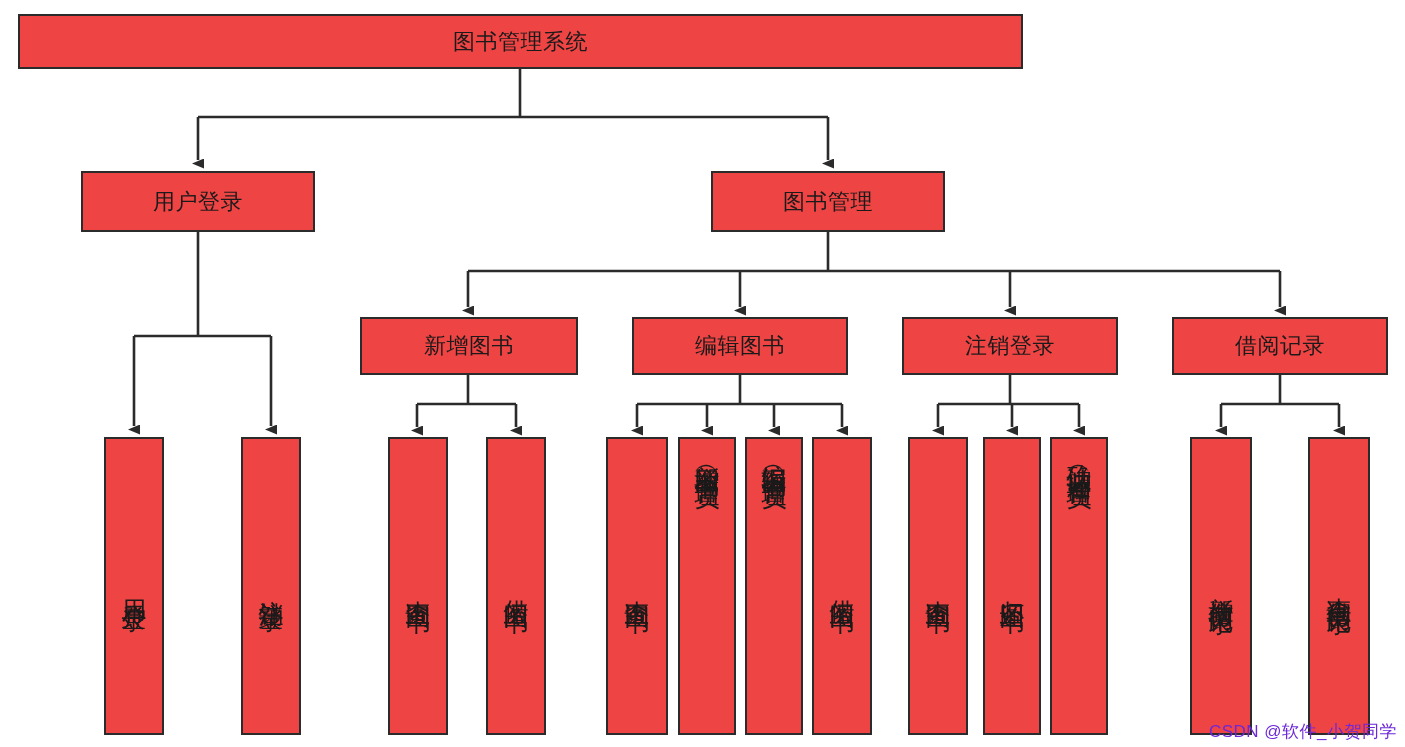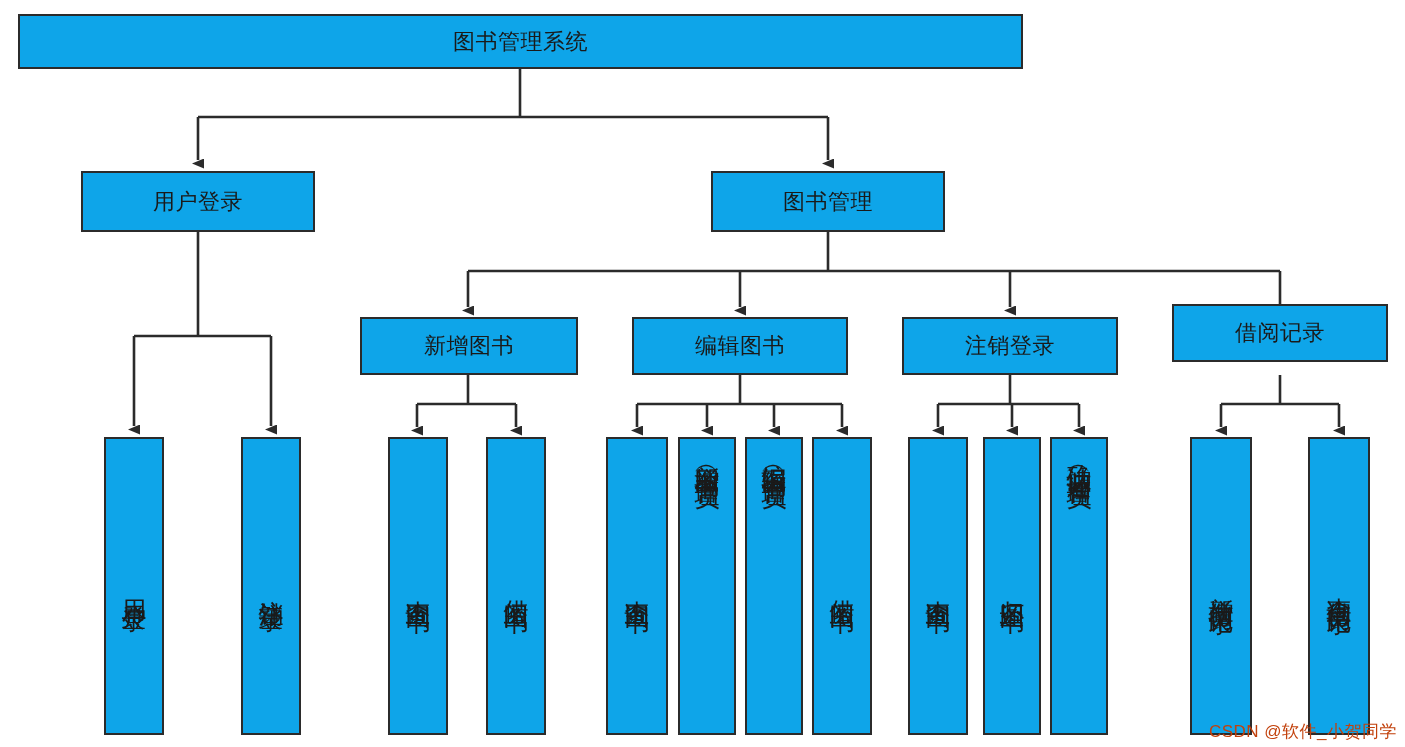--- a/index.html
+++ b/index.html
@@ -23,21 +23,21 @@
     position: absolute;
     left: 0;
     top: 0;
     width: 1405px;
     height: 747px;
   }
   .node {
     position: absolute;
     box-sizing: border-box;
     border: 2.2px solid #2b2b2b;
-    background: #0ea5e9;
+    background: #ef4444;
     display: flex;
     align-items: center;
     justify-content: center;
     color: #1a1a1a;
   }
   .node-label {
     display: block;
     text-align: center;
     line-height: 1.18;
     letter-spacing: 0.5px;
@@ -60,21 +60,21 @@
   }
   .node.vertical.center-text {
     align-items: center;
     padding-top: 0;
   }
   .watermark {
     position: absolute;
     right: 8px;
     bottom: 4px;
     font-size: 17px;
-    color: #c2410c;
+    color: #6d28d9;
     letter-spacing: 0.5px;
     white-space: nowrap;
     pointer-events: none;
   }
 </style>
 </head>
 <body>
 
 <div id="diagram-root">
 
@@ -144,21 +144,21 @@
 
   <div class="node horizontal" style="left:360px; top:317px; width:218px; height:58px;">
     <span class="node-label">新增图书</span>
   </div>
   <div class="node horizontal" style="left:632px; top:317px; width:216px; height:58px;">
     <span class="node-label">编辑图书</span>
   </div>
   <div class="node horizontal" style="left:902px; top:317px; width:216px; height:58px;">
     <span class="node-label">注销登录</span>
   </div>
-  <div class="node horizontal" style="left:1172px; top:304px; width:216px; height:58px;">
+  <div class="node horizontal" style="left:1172px; top:317px; width:216px; height:58px;">
     <span class="node-label">借阅记录</span>
   </div>
 
   <div class="node vertical center-text" style="left:104px; top:437px; width:60px; height:298px;">
     <span class="node-label">用户登录</span>
   </div>
   <div class="node vertical center-text" style="left:241px; top:437px; width:60px; height:298px;">
     <span class="node-label">注销登录</span>
   </div>
 

